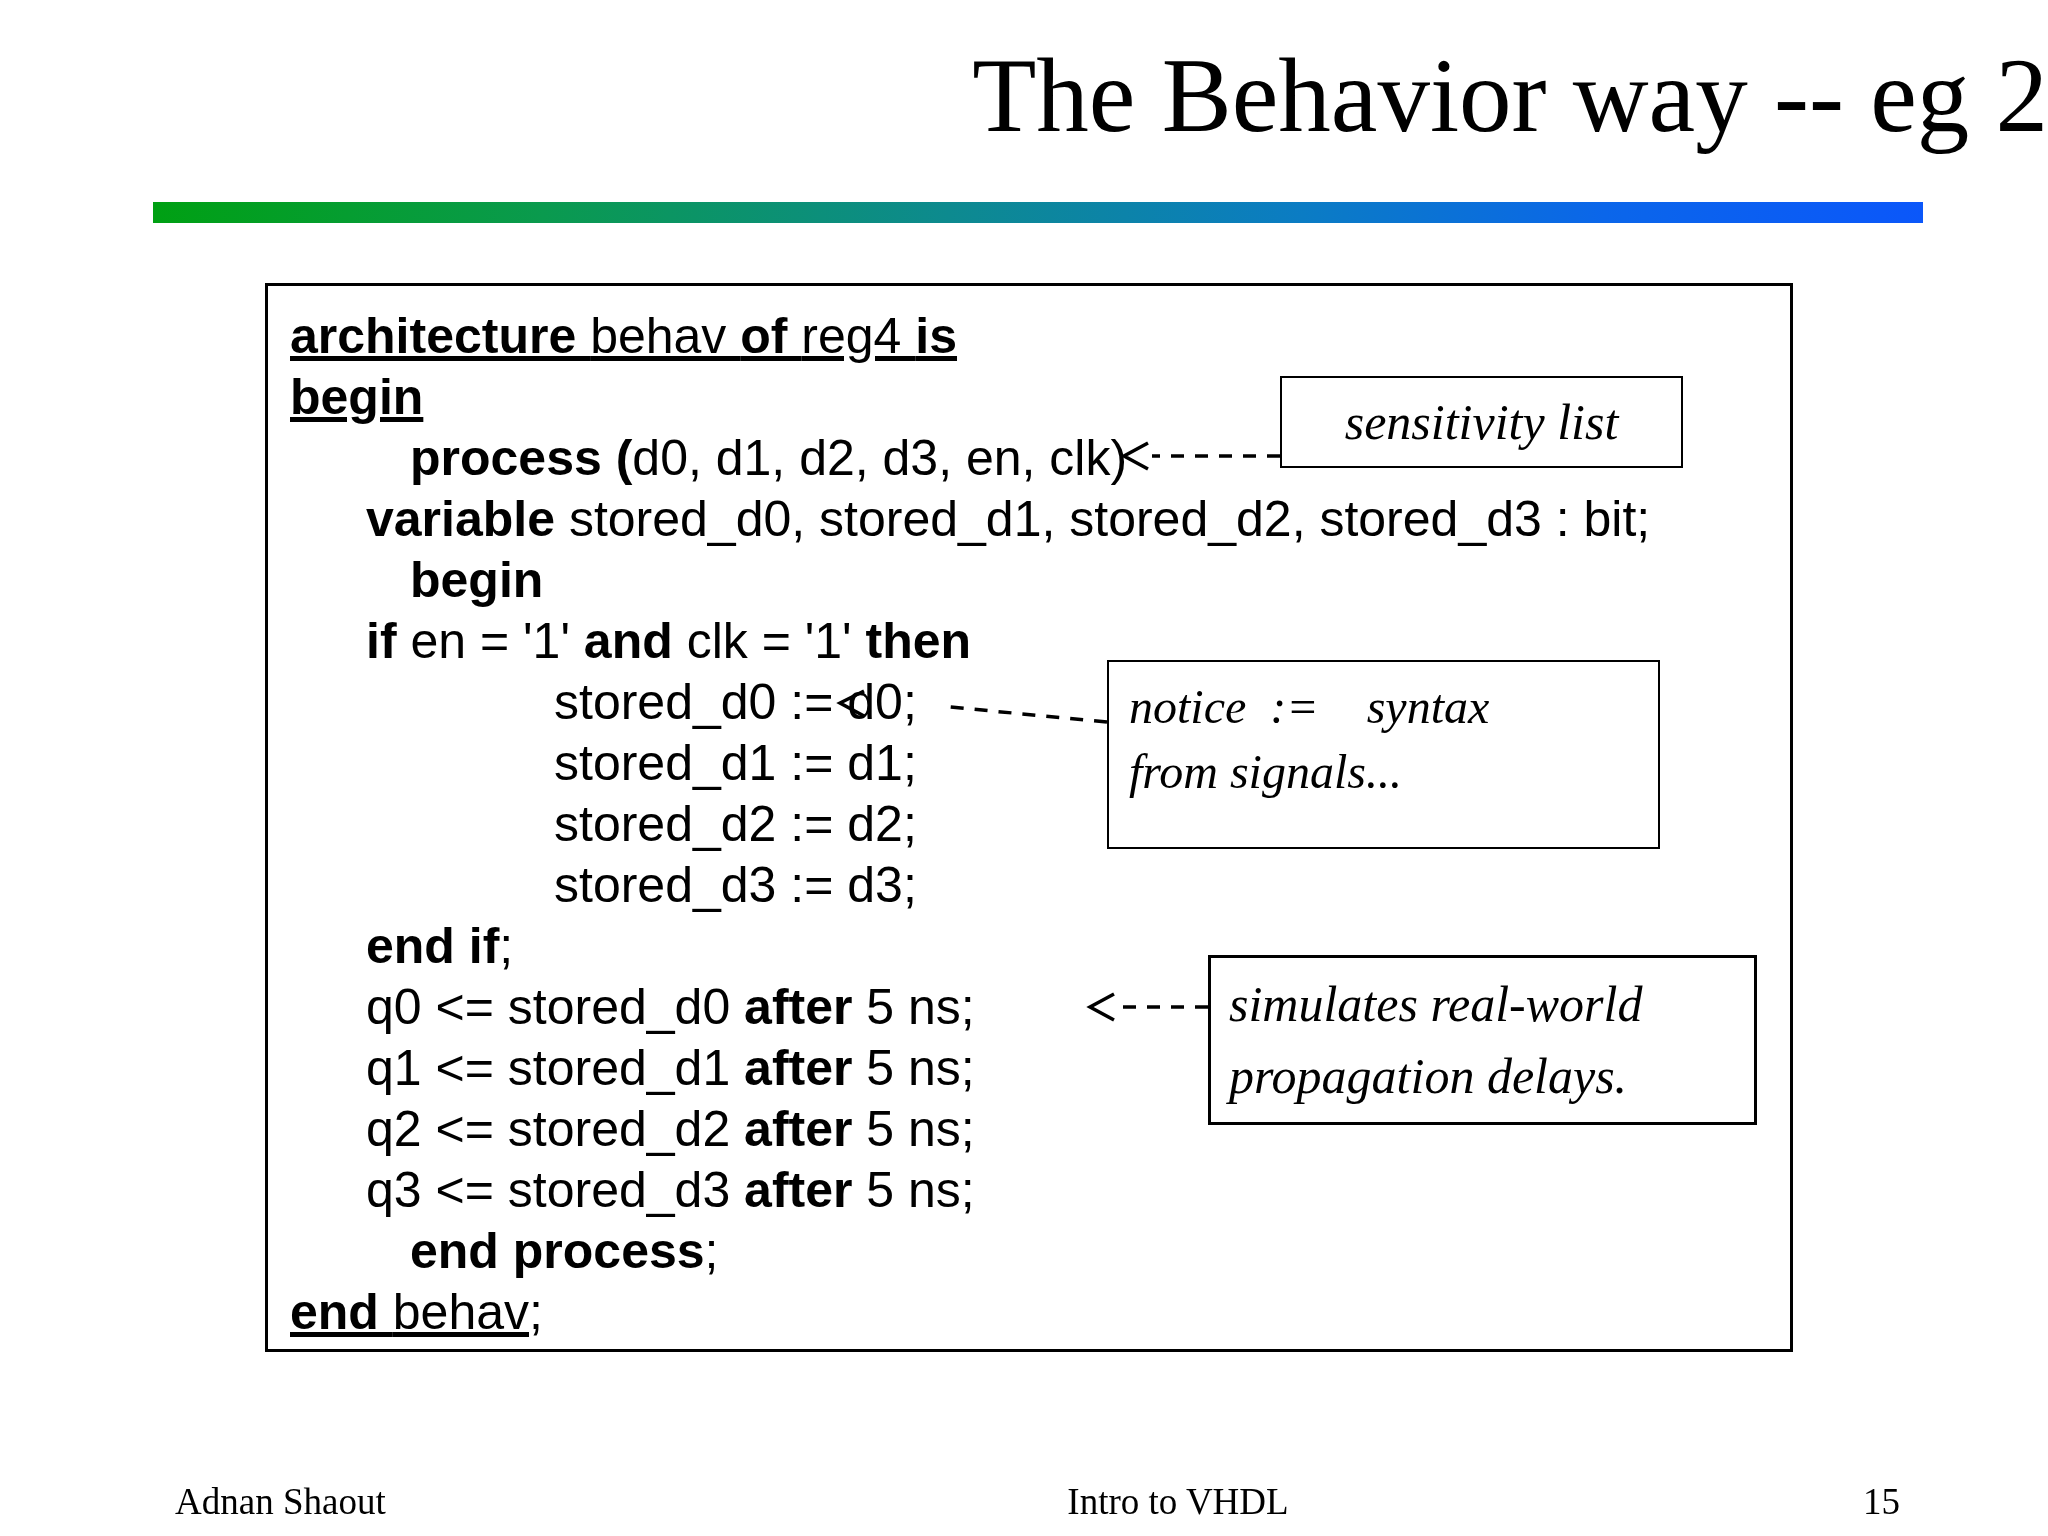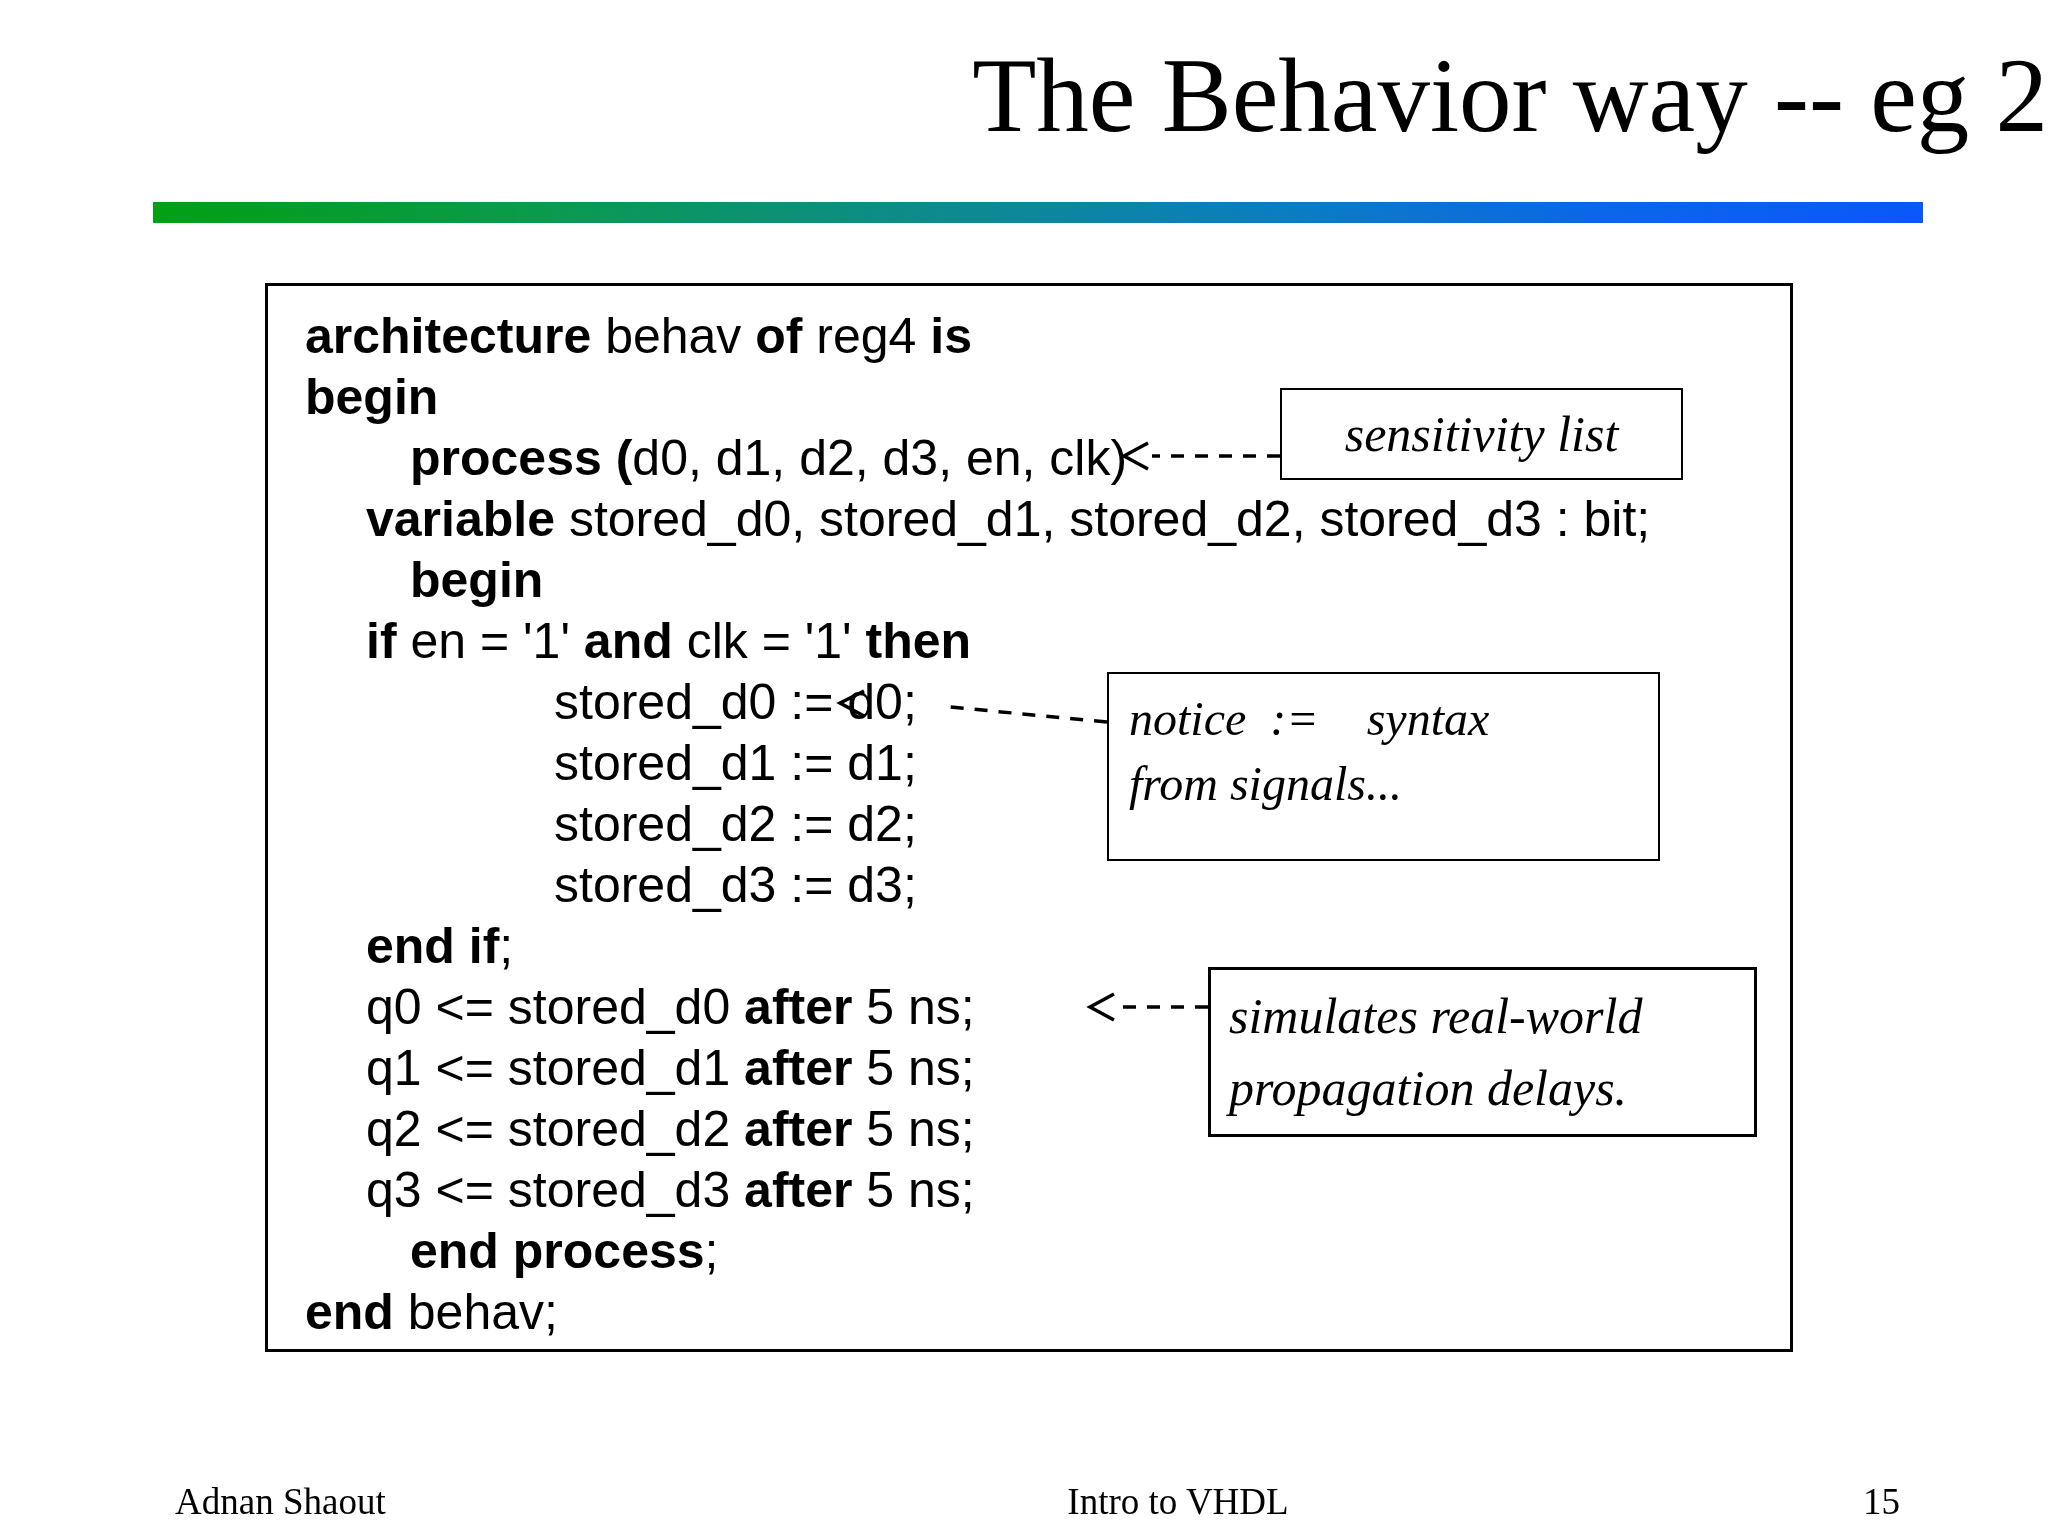--- a/index.html
+++ b/index.html
@@ -18,27 +18,27 @@
   .codebox{
     position:absolute;left:265px;top:283px;width:1528px;height:1069px;
     border:3px solid #000;box-sizing:border-box;background:#fff;
     padding:20px 0 0 22px;
   }
   .codeline{
     font-family:"Liberation Sans", sans-serif;font-size:50px;line-height:61px;
     white-space:pre;color:#000;
   }
   .codeline .kw{font-weight:bold;}
-  .ind0{margin-left:15px;}
+  .ind0{margin-left:0;text-decoration:underline;}
   .ind1{margin-left:120px;}
   .ind2{margin-left:76px;}
   .ind3{margin-left:264px;}
   .callout{
     position:absolute;background:#fff;box-sizing:border-box;border:2px solid #000;
-    font-family:"Liberation Serif", serif;font-style:italic;color:#000;margin-top:12px;
+    font-family:"Liberation Serif", serif;font-style:italic;color:#000;
   }
   .callout .ln{white-space:pre;}
   .callout-sensitivity{
     left:1280px;top:376px;width:403px;height:92px;
     display:flex;align-items:center;justify-content:center;
     font-size:50px;
   }
   .callout-notice{
     left:1107px;top:660px;width:553px;height:189px;
     padding:12px 20px;font-size:48px;line-height:65px;

